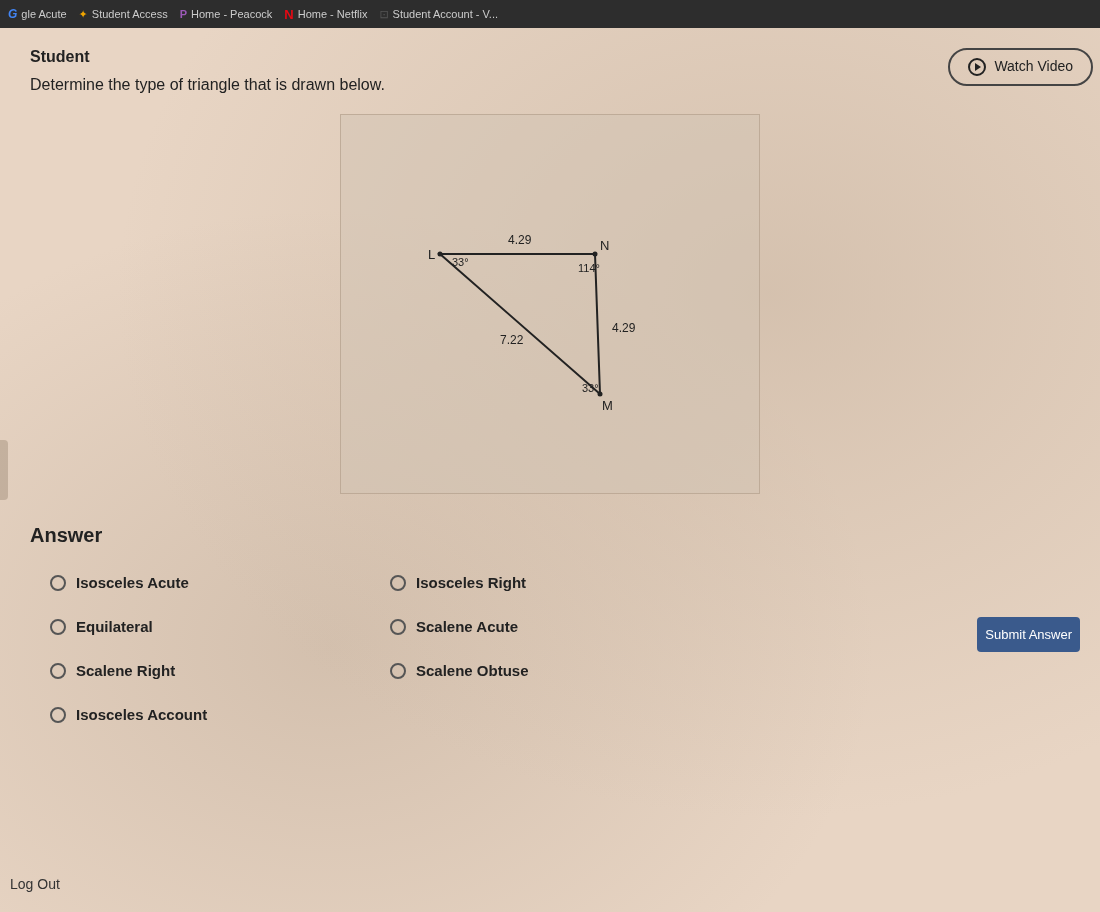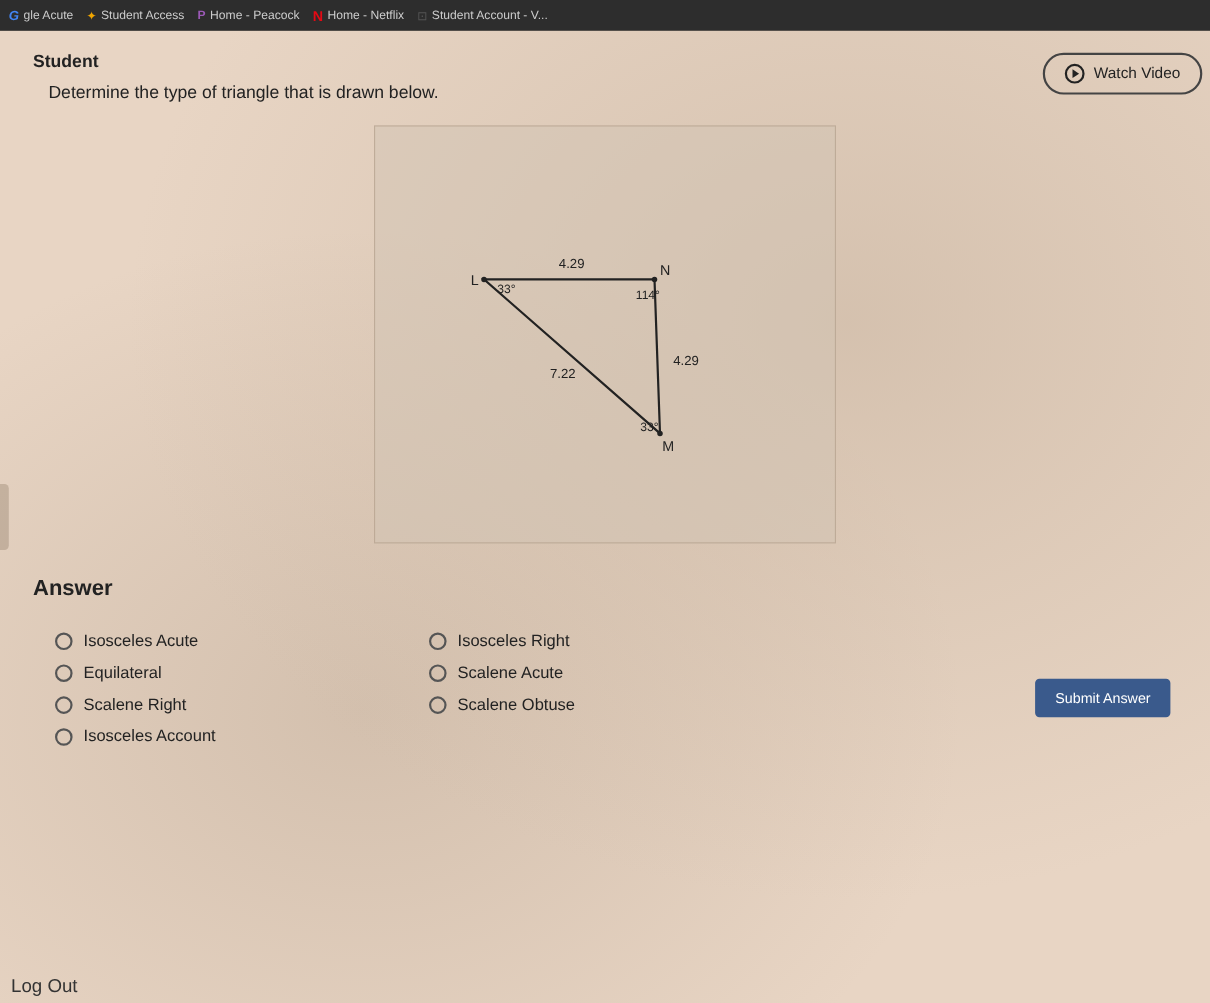--- a/index.html
+++ b/index.html
@@ -52,21 +52,20 @@
       font-size: 16px;
       font-weight: bold;
       color: #222;
       margin-bottom: 10px;
     }
 
     .question-text {
       font-size: 16px;
       color: #222;
       margin-bottom: 20px;
-      margin-left: 14px;
     }
 
     
     .watch-video-btn {
       position: absolute;
       top: 20px;
       right: 7px;
       border: 2px solid #444;
       background: transparent;
       border-radius: 20px;
@@ -118,22 +117,23 @@
     .answer-label {
       font-size: 20px;
       font-weight: bold;
       color: #222;
       margin-bottom: 27px;
     }
 
     .answer-options {
       display: grid;
       grid-template-columns: 280px 280px;
-      gap: 12px 60px;
+      gap: 27px 60px;
       margin-left: 20px;
+      font-weight: bold;
     }
 
     .radio-option {
       display: flex;
       align-items: center;
       gap: 10px;
       font-size: 15px;
       color: #222;
       cursor: pointer;
     }
@@ -144,36 +144,36 @@
       border: 2px solid #555;
       border-radius: 50%;
       flex-shrink: 0;
       background: transparent;
     }
 
     
     .submit-btn {
       position: absolute;
       bottom: 260px;
-      right: 36px;
+      right: 20px;
       background: #3a5a8c;
       color: white;
       border: none;
       border-radius: 4px;
-      padding: 10px 18px;
+      padding: 10px 8px;
       font-size: 13px;
       cursor: pointer;
     }
 
     
     .logout-link {
       position: absolute;
-      bottom: 5px;
+      bottom: 20px;
       left: 10px;
-      font-size: 17px;
+      font-size: 14px;
       color: #333;
       cursor: pointer;
       text-decoration: none;
     }
 
     
     .sidebar-tab {
       position: absolute;
       left: 0;
       top: 50%;

